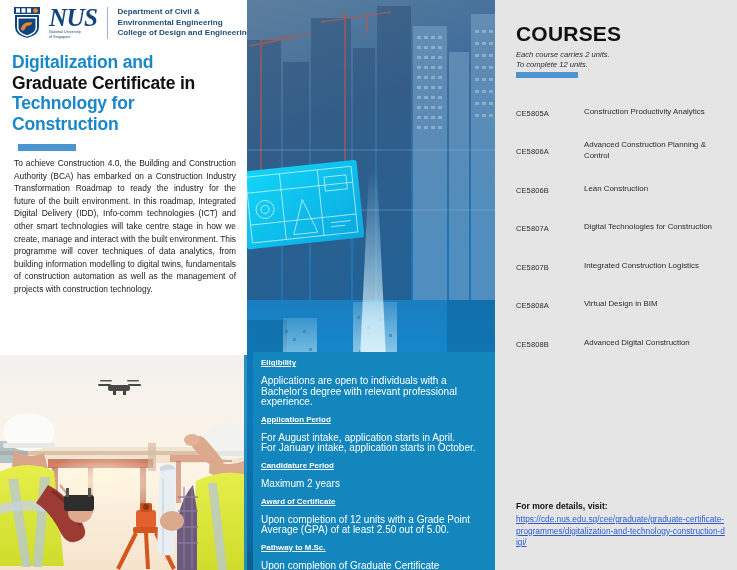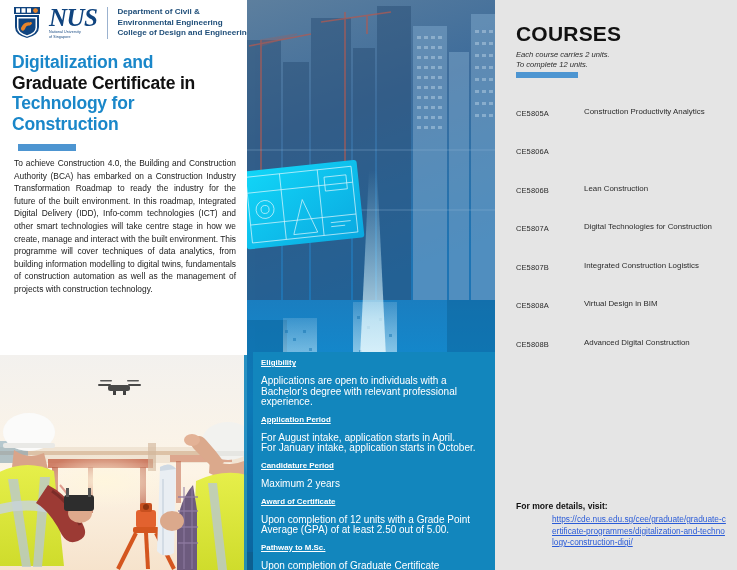--- a/index.html
+++ b/index.html
@@ -234,21 +234,20 @@
     line-height: 12px;
   }
   .details-url {
     font-size: 8.3px;
     line-height: 11.6px;
     color: #2a5bd7;
     text-decoration: underline;
     word-break: break-all;
     display: block;
     margin-top: 2px;
-    margin-left: 36px;
   }
 </style>
 </head>
 <body>
 
 <div class="page">
 
   <div class="left-col">
 
     <div class="logo-row">
@@ -633,20 +632,21 @@
     </div>
     <div class="courses-bar"></div>
 
     <div class="course-list">
       <div class="course-row">
         <div class="course-code">CE5805A</div>
         <div class="course-name">Construction Productivity Analytics</div>
       </div>
       <div class="course-row">
         <div class="course-code">CE5806A</div>
+        <div class="course-name">Advanced Construction Planning &amp; Control</div>
       </div>
       <div class="course-row">
         <div class="course-code">CE5806B</div>
         <div class="course-name">Lean Construction</div>
       </div>
       <div class="course-row">
         <div class="course-code">CE5807A</div>
         <div class="course-name">Digital Technologies for Construction</div>
       </div>
       <div class="course-row">

